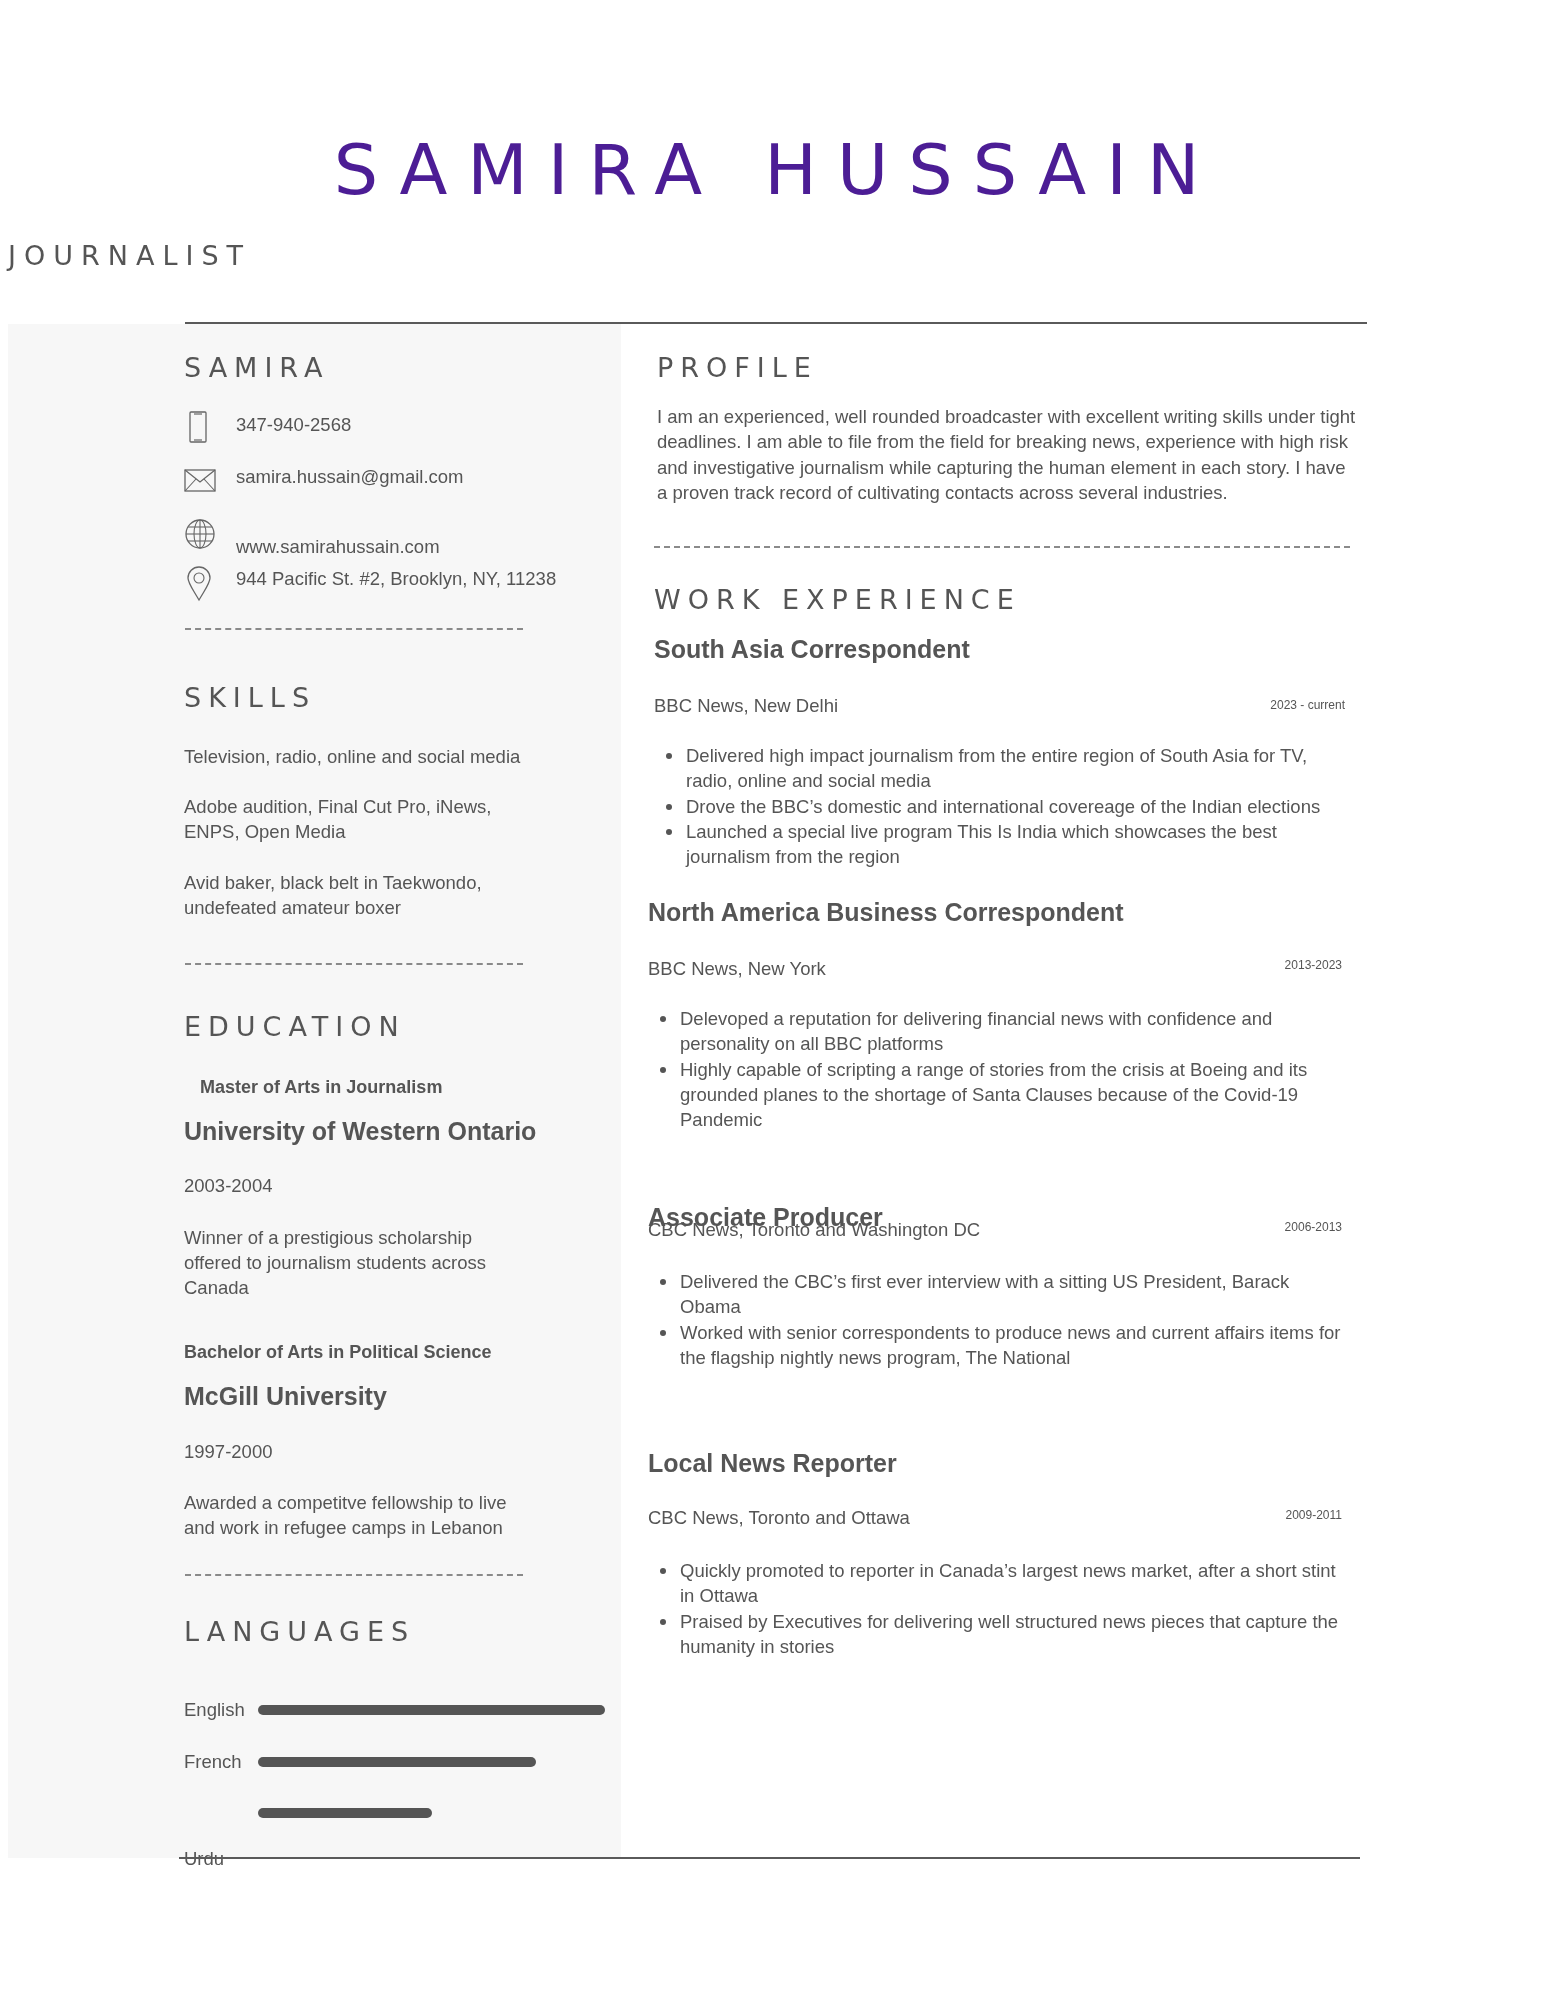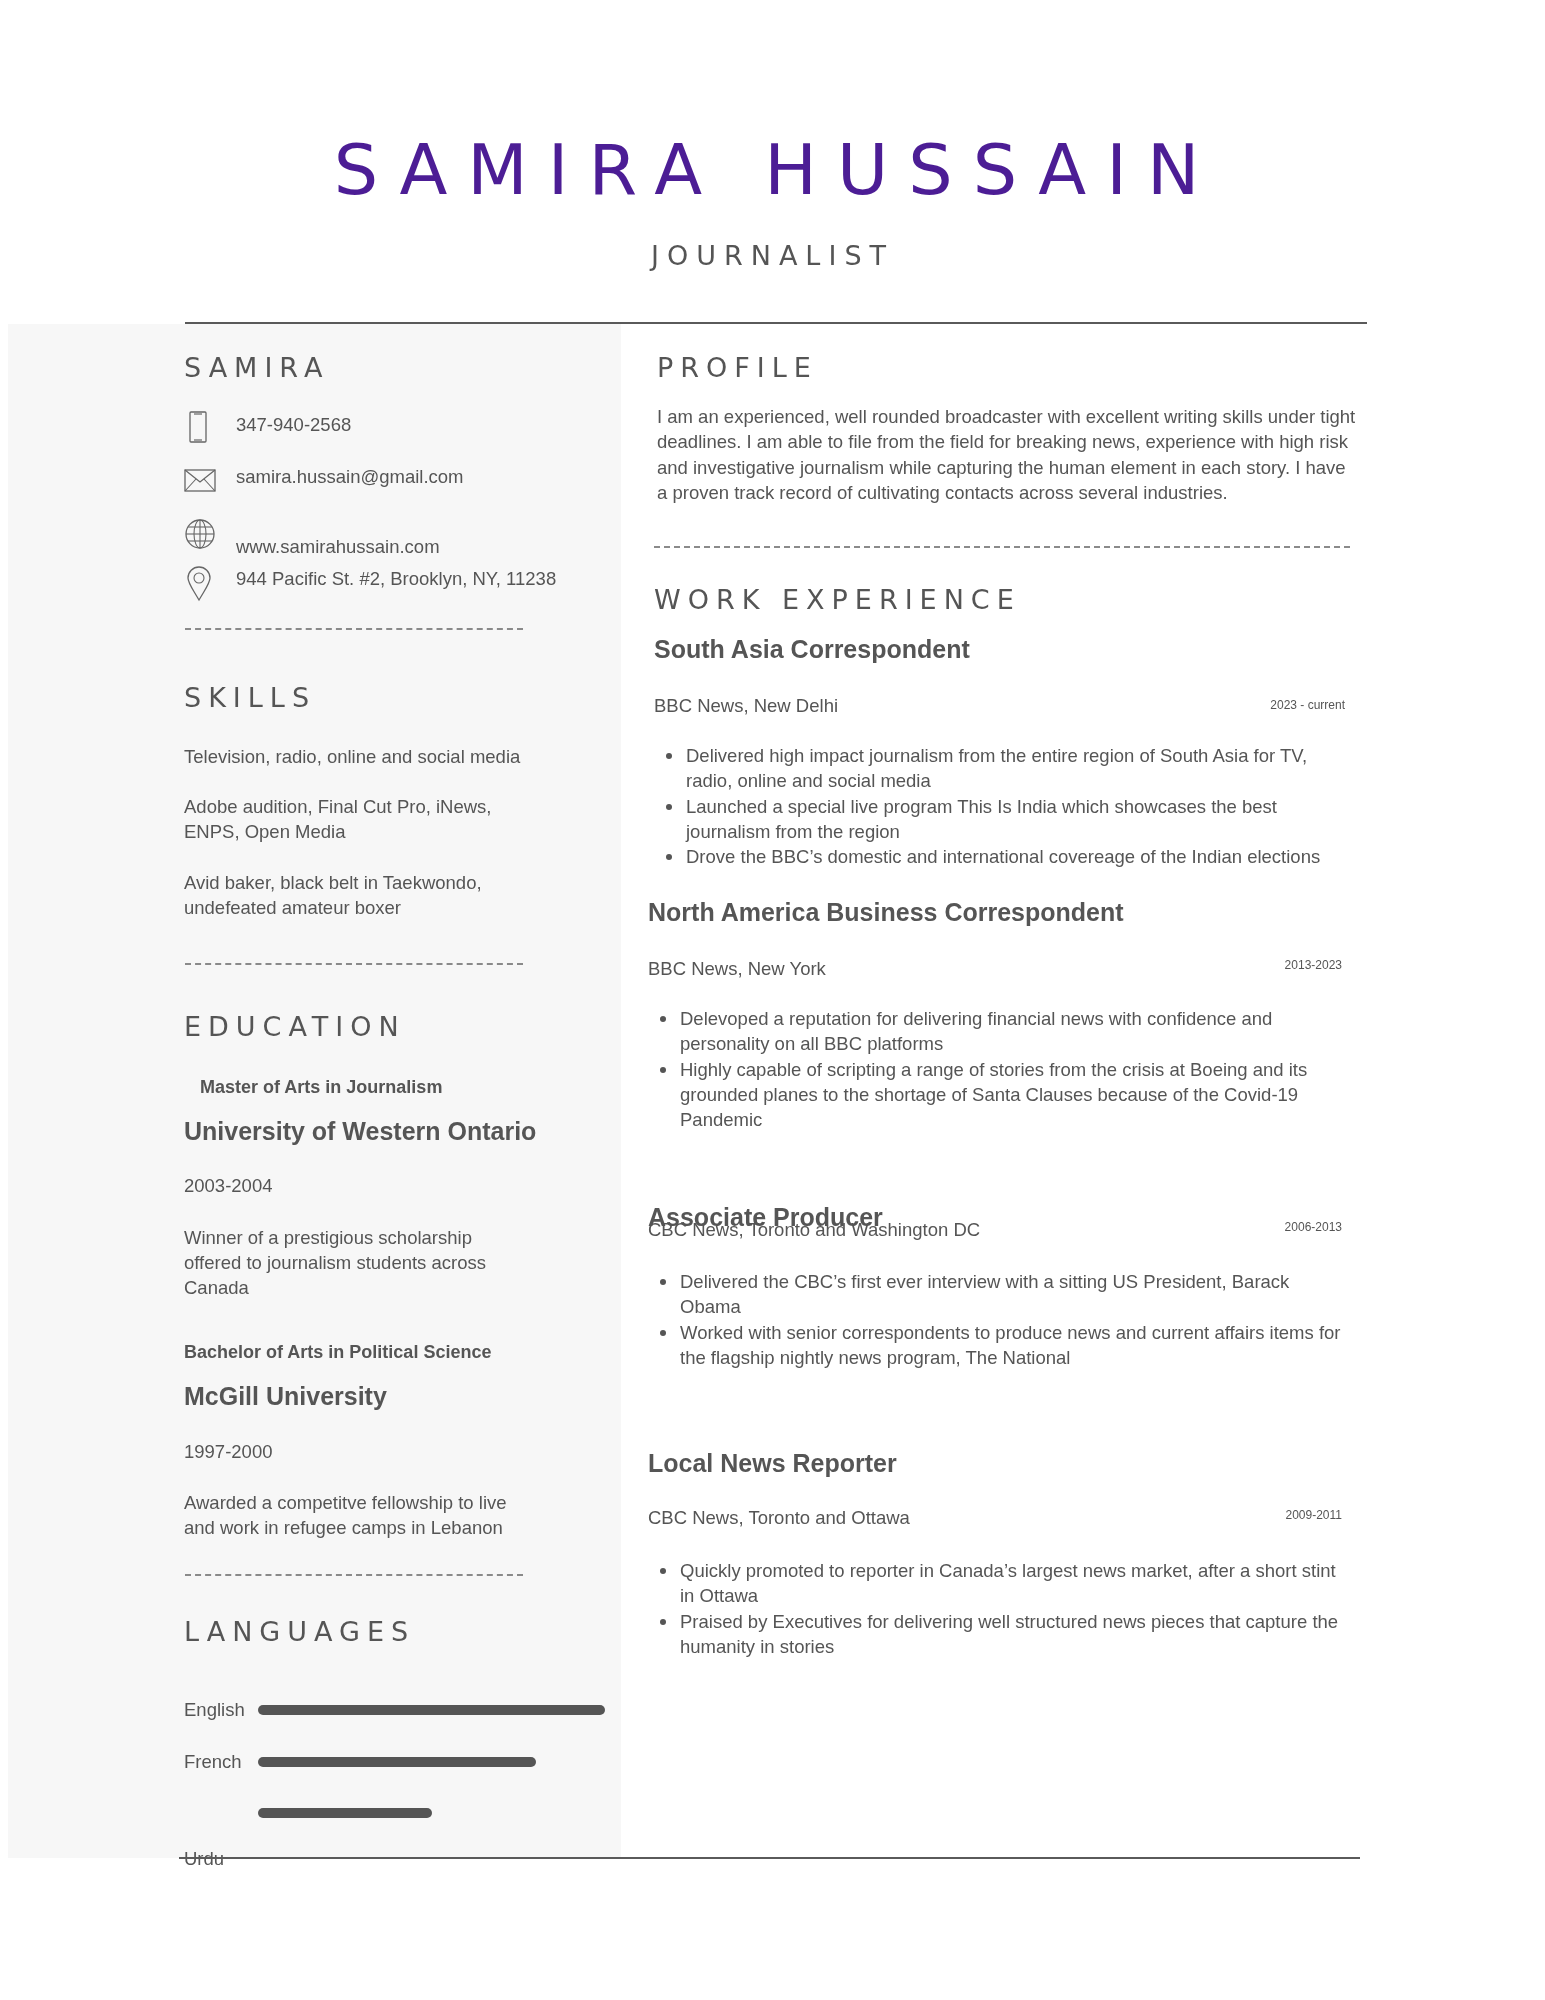--- a/index.html
+++ b/index.html
@@ -1,22 +1,22 @@
 <!DOCTYPE html>
 <html><head>
 <meta charset="utf-8">
 <style>
   html, body { margin:0; padding:0; background:#ffffff; }
   body { width:1545px; height:2000px; position:relative; overflow:hidden;
          font-family:"Liberation Sans", sans-serif; color:#555555; }
   .abs { position:absolute; white-space:nowrap; }
   .name { left:0; width:1545px; top:130px; text-align:center; font-size:70px; letter-spacing:20px;
           font-family:"DejaVu Sans", sans-serif; font-weight:normal; color:#4c1d95; line-height:80px; padding-left:8px; box-sizing:border-box;}
-  .subtitle { left:0; width:1545px; top:238px; text-align:center; font-size:27px; letter-spacing:8px;
-              font-family:"DejaVu Sans", sans-serif; color:#555555; line-height:36px; box-sizing:border-box;}
+  .subtitle { left:0; width:1545px; top:238px; font-size:27px; letter-spacing:8px;
+              font-family:"DejaVu Sans", sans-serif; color:#555555; line-height:36px; padding-left:8px; box-sizing:border-box;}
   .rule { position:absolute; height:2px; background:#5a5a5a; }
   .panel { position:absolute; left:8px; top:324px; width:613px; height:1534px; background:#f7f7f7; }
   .section-title { position:absolute; font-family:"DejaVu Sans", sans-serif; font-size:27px; letter-spacing:7px;
                    color:#555555; line-height:32px; white-space:nowrap; }
   .txt { position:absolute; font-size:18.5px; line-height:25px; color:#555555; white-space:nowrap; }
   .txt.wrap { white-space:normal; }
   .bold-sm { position:absolute; font-size:18px; font-weight:bold; color:#555555; line-height:24px; white-space:nowrap; }
   .bold-lg { position:absolute; font-size:25px; font-weight:bold; color:#555555; line-height:30px; white-space:nowrap; }
   .dash { position:absolute; border-top:2px dashed #8a8a8a; height:0; }
   .icon { position:absolute; }
@@ -109,22 +109,22 @@
 
 <div class="dash" style="left:654px; top:546px; width:696px;"></div>
 
 <div class="section-title" style="left:654px; top:584px;">WORK EXPERIENCE</div>
 
 <div class="bold-lg" style="left:654px; top:634px;">South Asia Correspondent</div>
 <div class="txt" style="left:654px; top:693px;">BBC News, New Delhi</div>
 <div class="date" style="right:200px; top:693px;">2023 - current</div>
 <ul class="bullet-list" style="left:686px; top:743px; width:660px;">
   <li><span class="dot"></span><span>Delivered high impact journalism from the entire region of South Asia for TV, radio, online and social media</span></li>
+  <li><span class="dot"></span><span>Drove the BBC’s domestic and international covereage of the Indian elections</span></li>
   <li><span class="dot"></span><span>Launched a special live program This Is India which showcases the best journalism from the region</span></li>
-  <li><span class="dot"></span><span>Drove the BBC’s domestic and international covereage of the Indian elections</span></li>
 </ul>
 
 <div class="bold-lg" style="left:648px; top:897px;">North America Business Correspondent</div>
 <div class="txt" style="left:648px; top:956px;">BBC News, New York</div>
 <div class="date" style="right:203px; top:953px;">2013-2023</div>
 <ul class="bullet-list" style="left:680px; top:1006px; width:665px;">
   <li><span class="dot"></span><span>Delevoped a reputation for delivering financial news with confidence and personality on all BBC platforms</span></li>
   <li><span class="dot"></span><span>Highly capable of scripting a range of stories from the crisis at Boeing and its grounded planes to the shortage of Santa Clauses because of the Covid-19 Pandemic</span></li>
 </ul>
 

